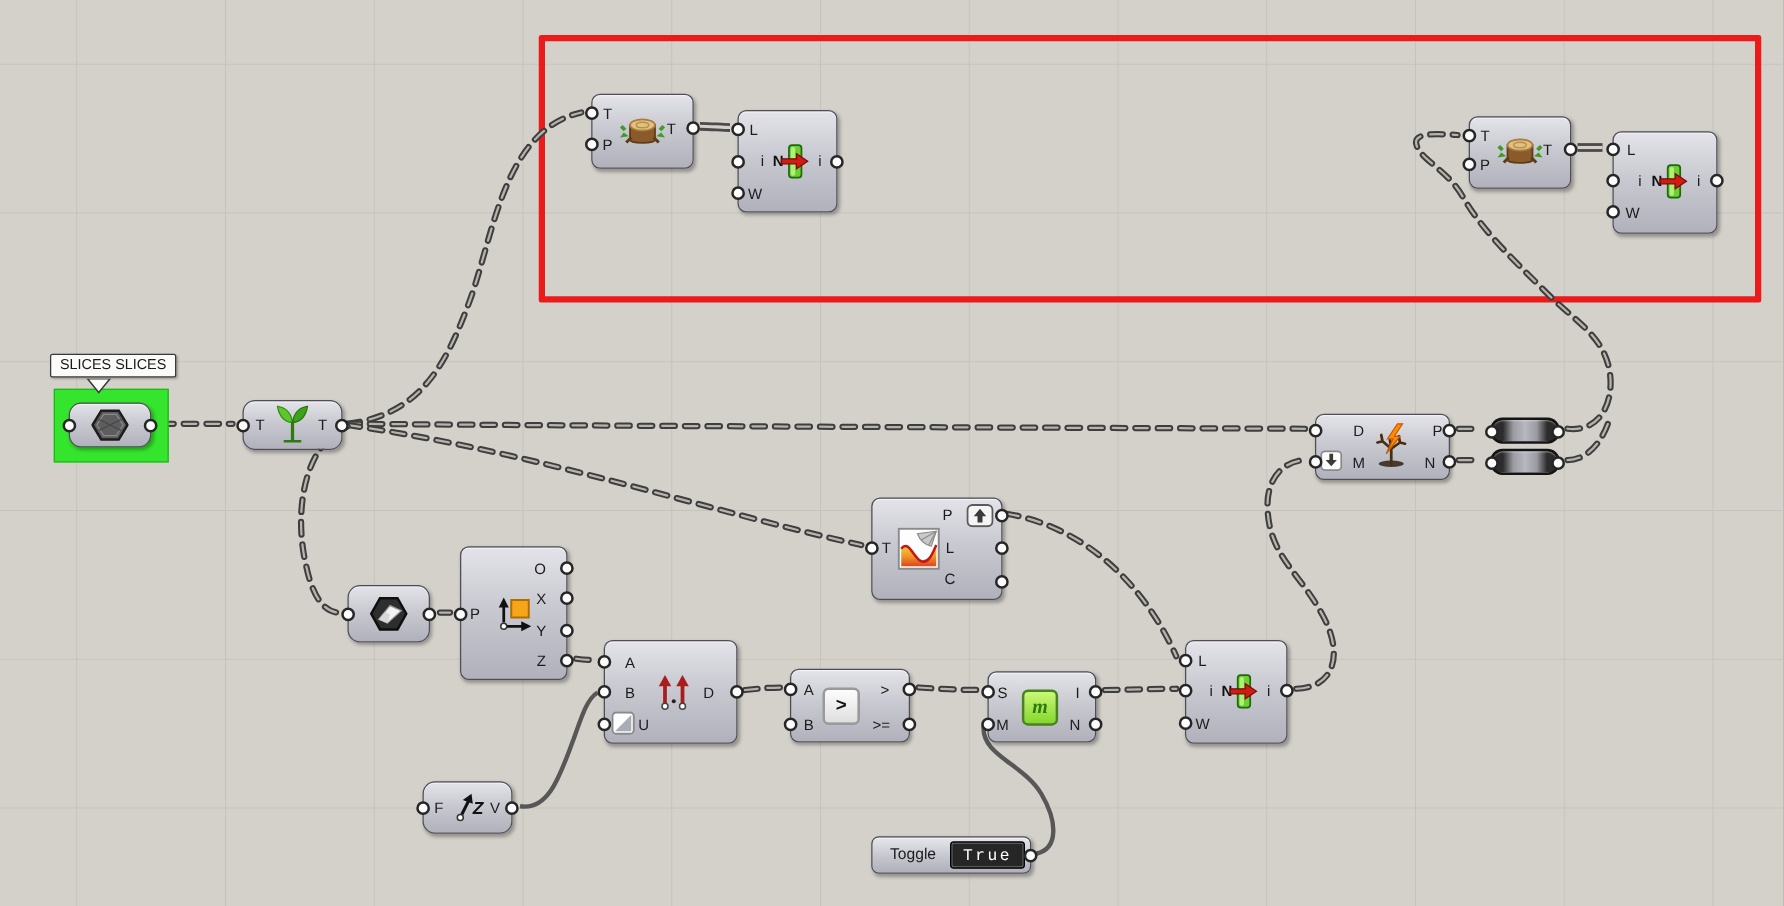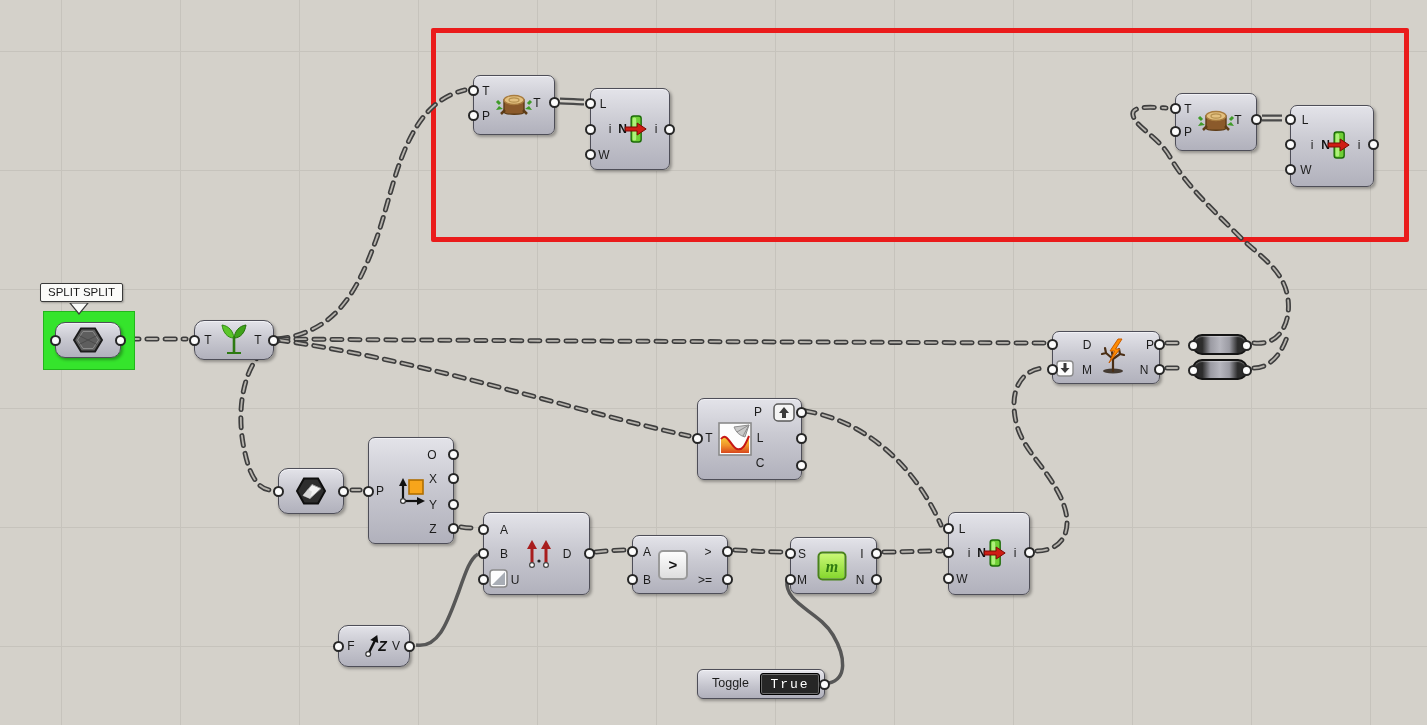--- a/index.html
+++ b/index.html
@@ -124,21 +124,21 @@
     </g>
     <g>
       <use href="#w19" class="dblA"></use>
         <use href="#w19" class="dblB"></use>
       <use href="#w20" class="dblA"></use>
         <use href="#w20" class="dblB"></use>
     </g>
   </svg>
 
   <div id="grouplabel">
-    <span>SPLIT SPLIT</span>
+    <span>SLICES SLICES</span>
   </div>
   <div id="grouppointer">
     <svg width="22" height="12">
         <polygon points="2,0 20,0 11,11" fill="#fbfbf9" stroke="#3a3a3a" stroke-width="1.2"></polygon>
       </svg>
   </div>
   <div id="greenbox"></div>
 
   <div class="comp pill" style="left:55px;top:322px;width:64px;height:34px;">
     <span class="ic" style="left:32px;top:17px;">

